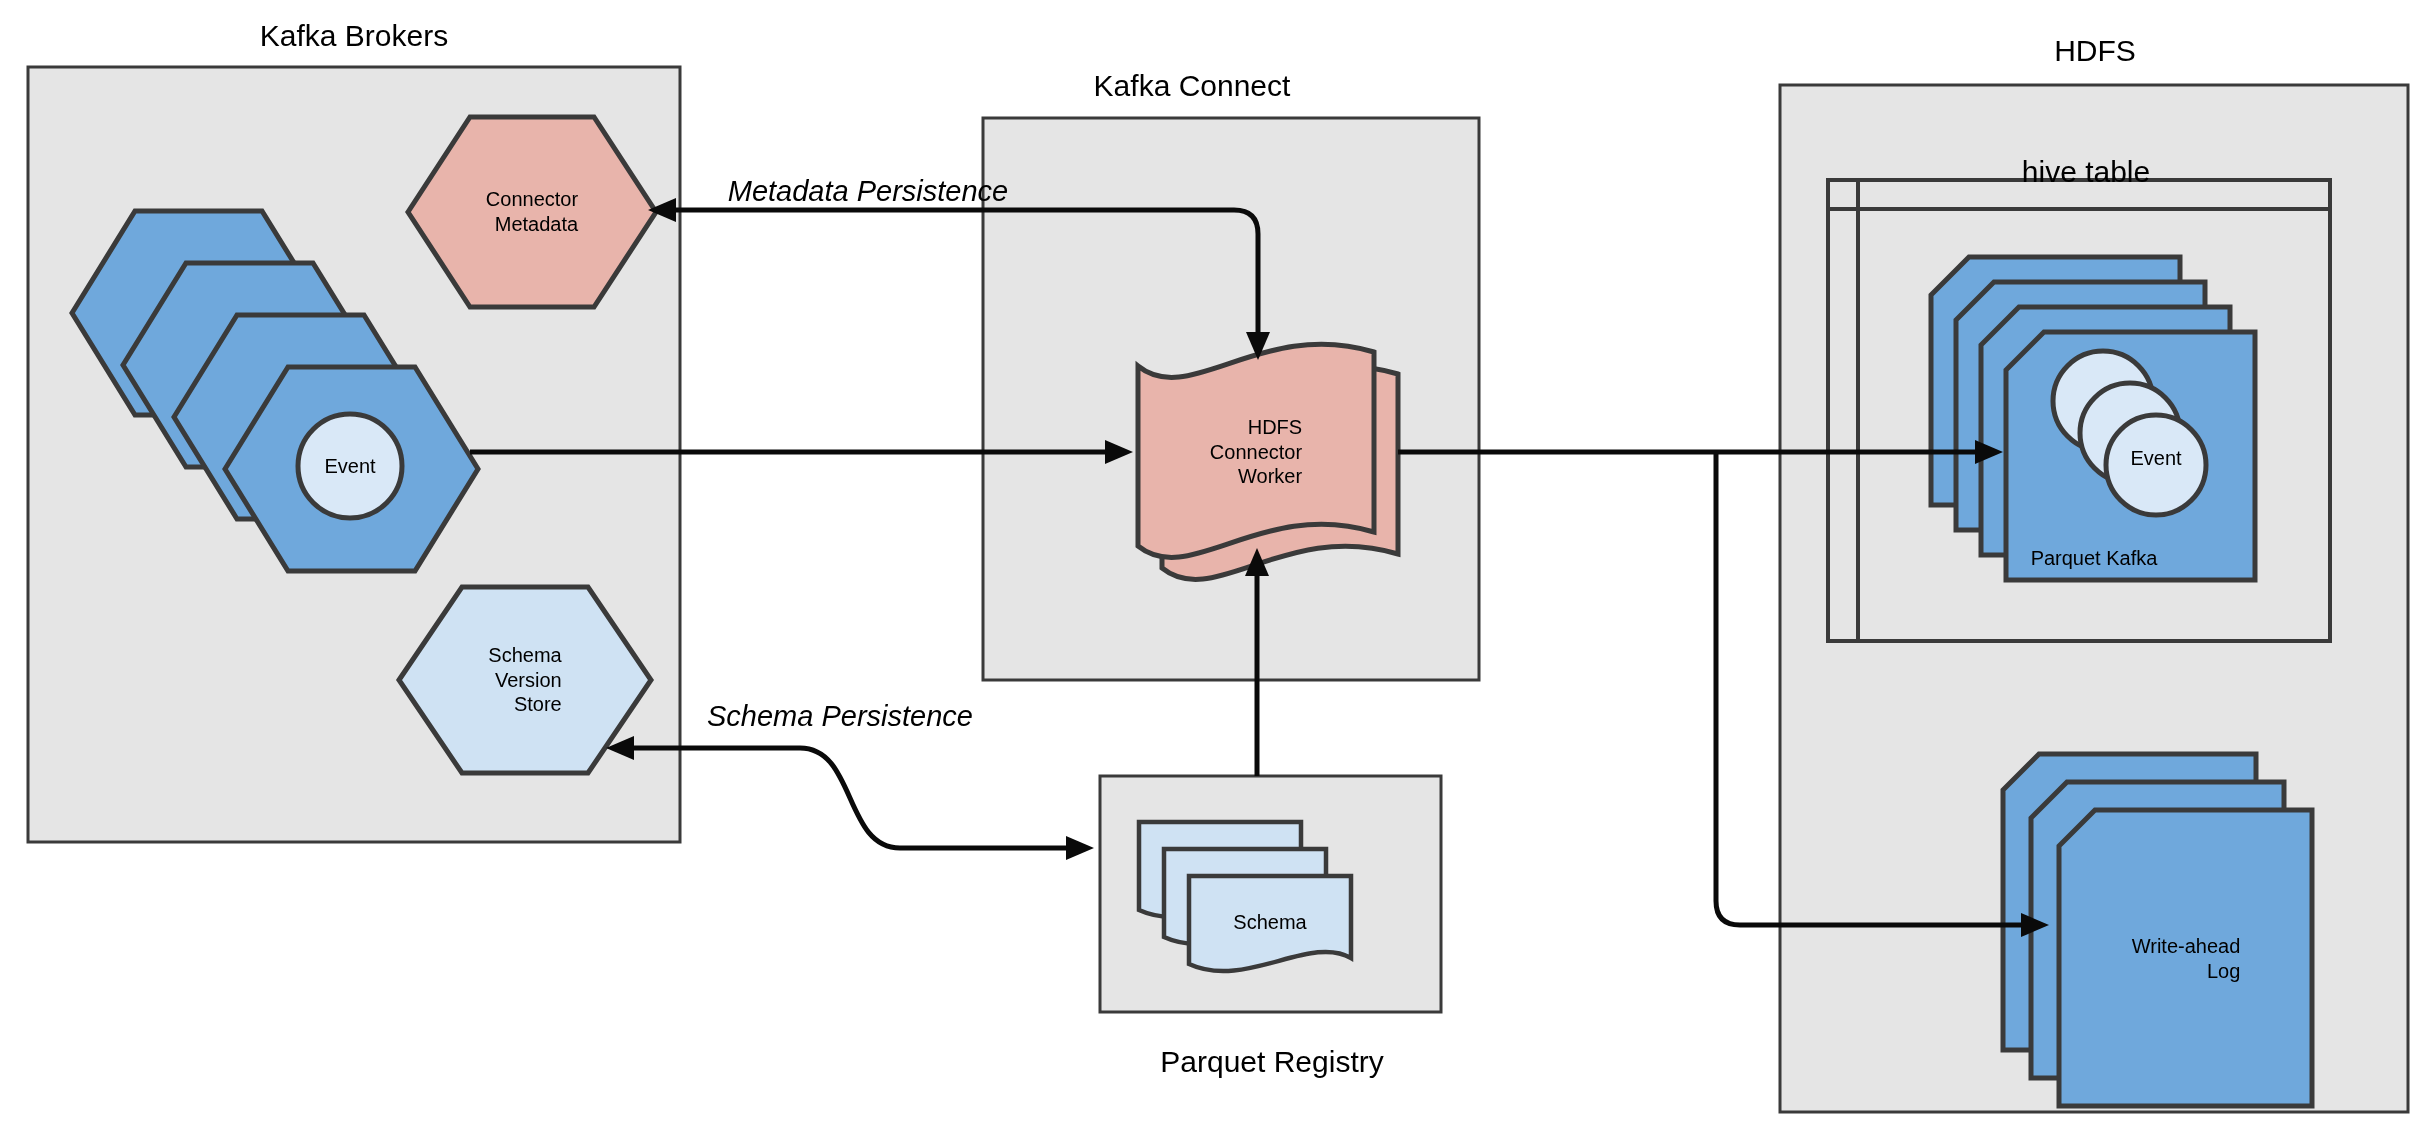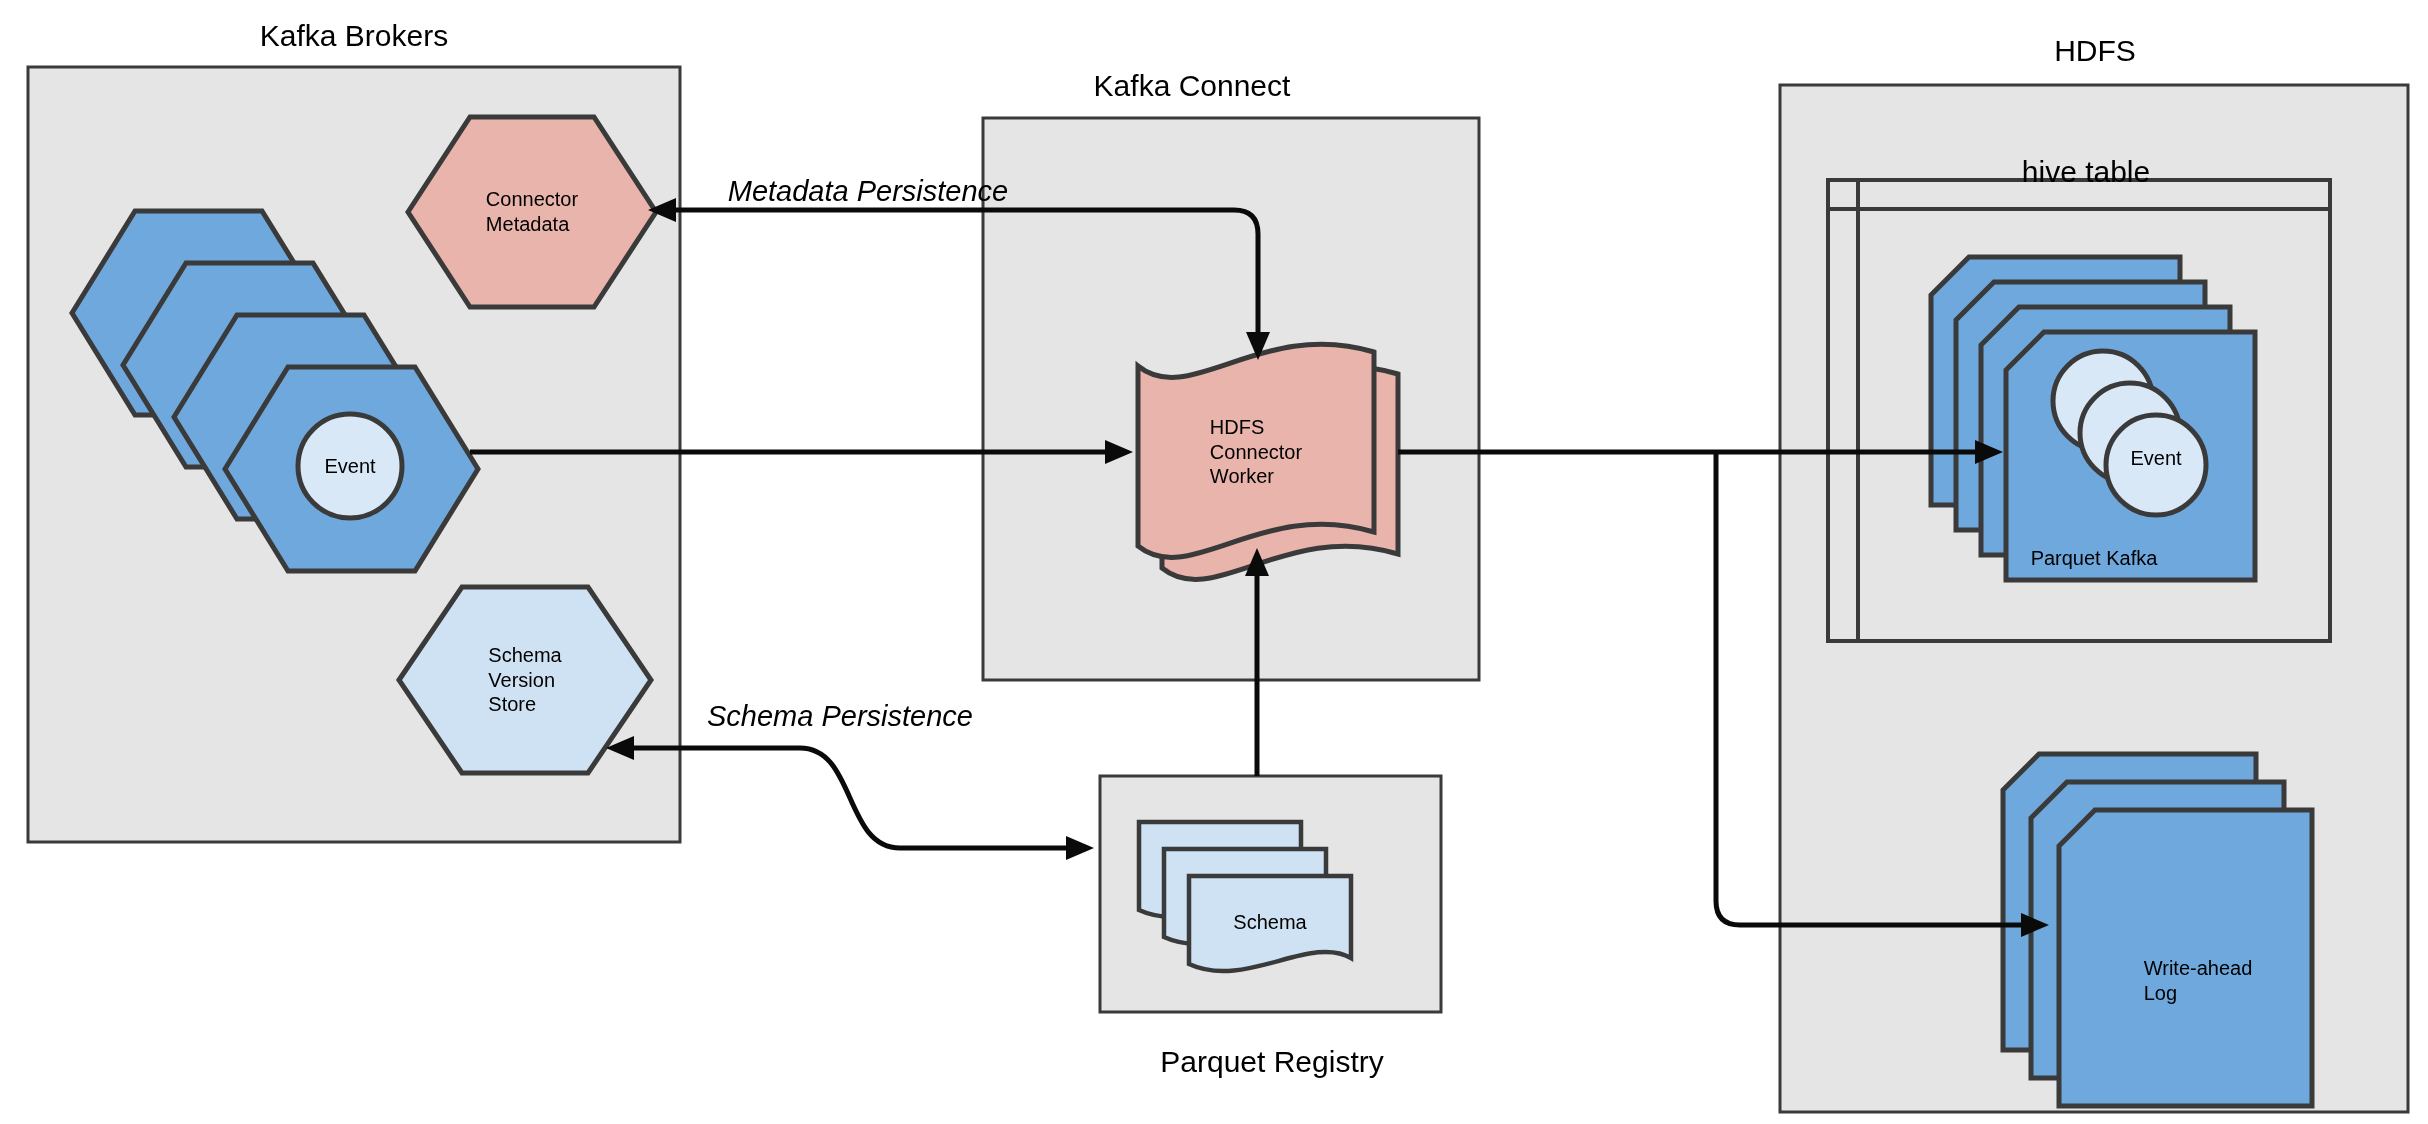--- a/index.html
+++ b/index.html
@@ -9,21 +9,21 @@
     background:#ffffff;
     font-family:"Liberation Sans","DejaVu Sans",sans-serif;
     color:#000;
     overflow:hidden;
   }
   .canvas svg{position:absolute;left:0;top:0;}
   .lbl{
     position:absolute;
     transform:translate(-50%,-50%);
     white-space:pre-line;
-    text-align:left;
+    text-align:right;
     line-height:1.23;
     color:#000;
   }
   .title{font-size:30px;}
   .node-lbl{font-size:20px;}
   .edge-lbl{font-size:29px;font-style:italic;}
   
   #t-brokers{left:354px;top:36px;}
   #t-connect{left:1192px;top:86px;}
   #t-hdfs{left:2095px;top:51px;}
@@ -31,21 +31,21 @@
   #t-registry{left:1272px;top:1062px;}
   #e-connpersist{left:868px;top:192px;}
   #e-schemapersist{left:840px;top:717px;}
   #n-connmeta{left:532px;top:212px;}
   #n-eventhex{left:350px;top:466px;}
   #n-svs{left:525px;top:680px;}
   #n-worker{left:1256px;top:452px;}
   #n-schemadoc{left:1270px;top:922px;}
   #n-pqevent{left:2156px;top:458px;}
   #n-parquet{left:2094px;top:558px;}
-  #n-wal{left:2186px;top:981px;margin-left:12px;}
+  #n-wal{left:2186px;top:959px;}
 </style>
 </head>
 <body>
 
 <div class="canvas">
 
   <svg width="2428" height="1124" viewBox="0 0 2428 1124">
 
     <rect x="28" y="67" width="652" height="775" fill="#e5e5e5" stroke="#3a3a3a" stroke-width="3"></rect>
     <rect x="983" y="118" width="496" height="562" fill="#e5e5e5" stroke="#3a3a3a" stroke-width="3"></rect>

